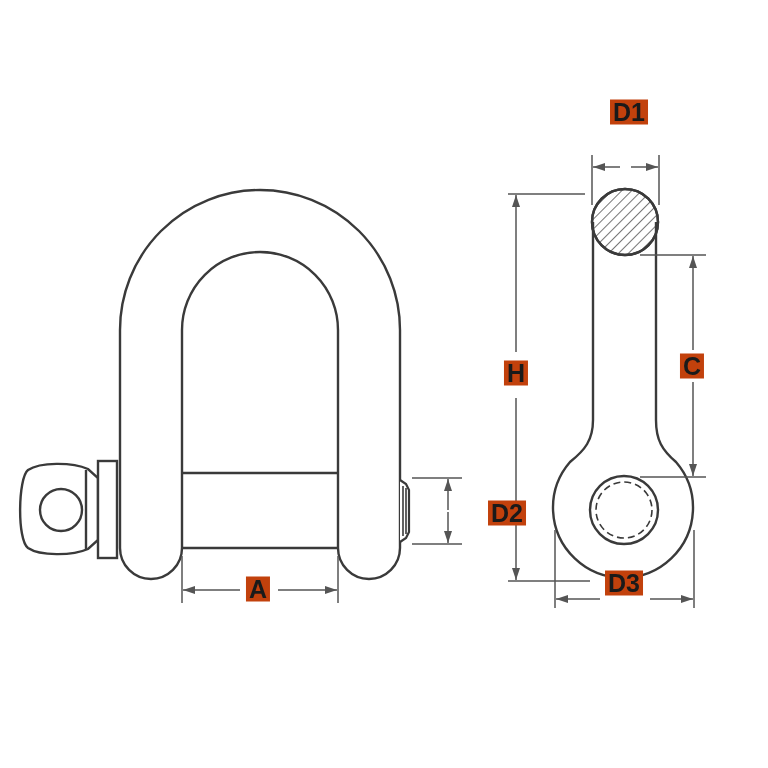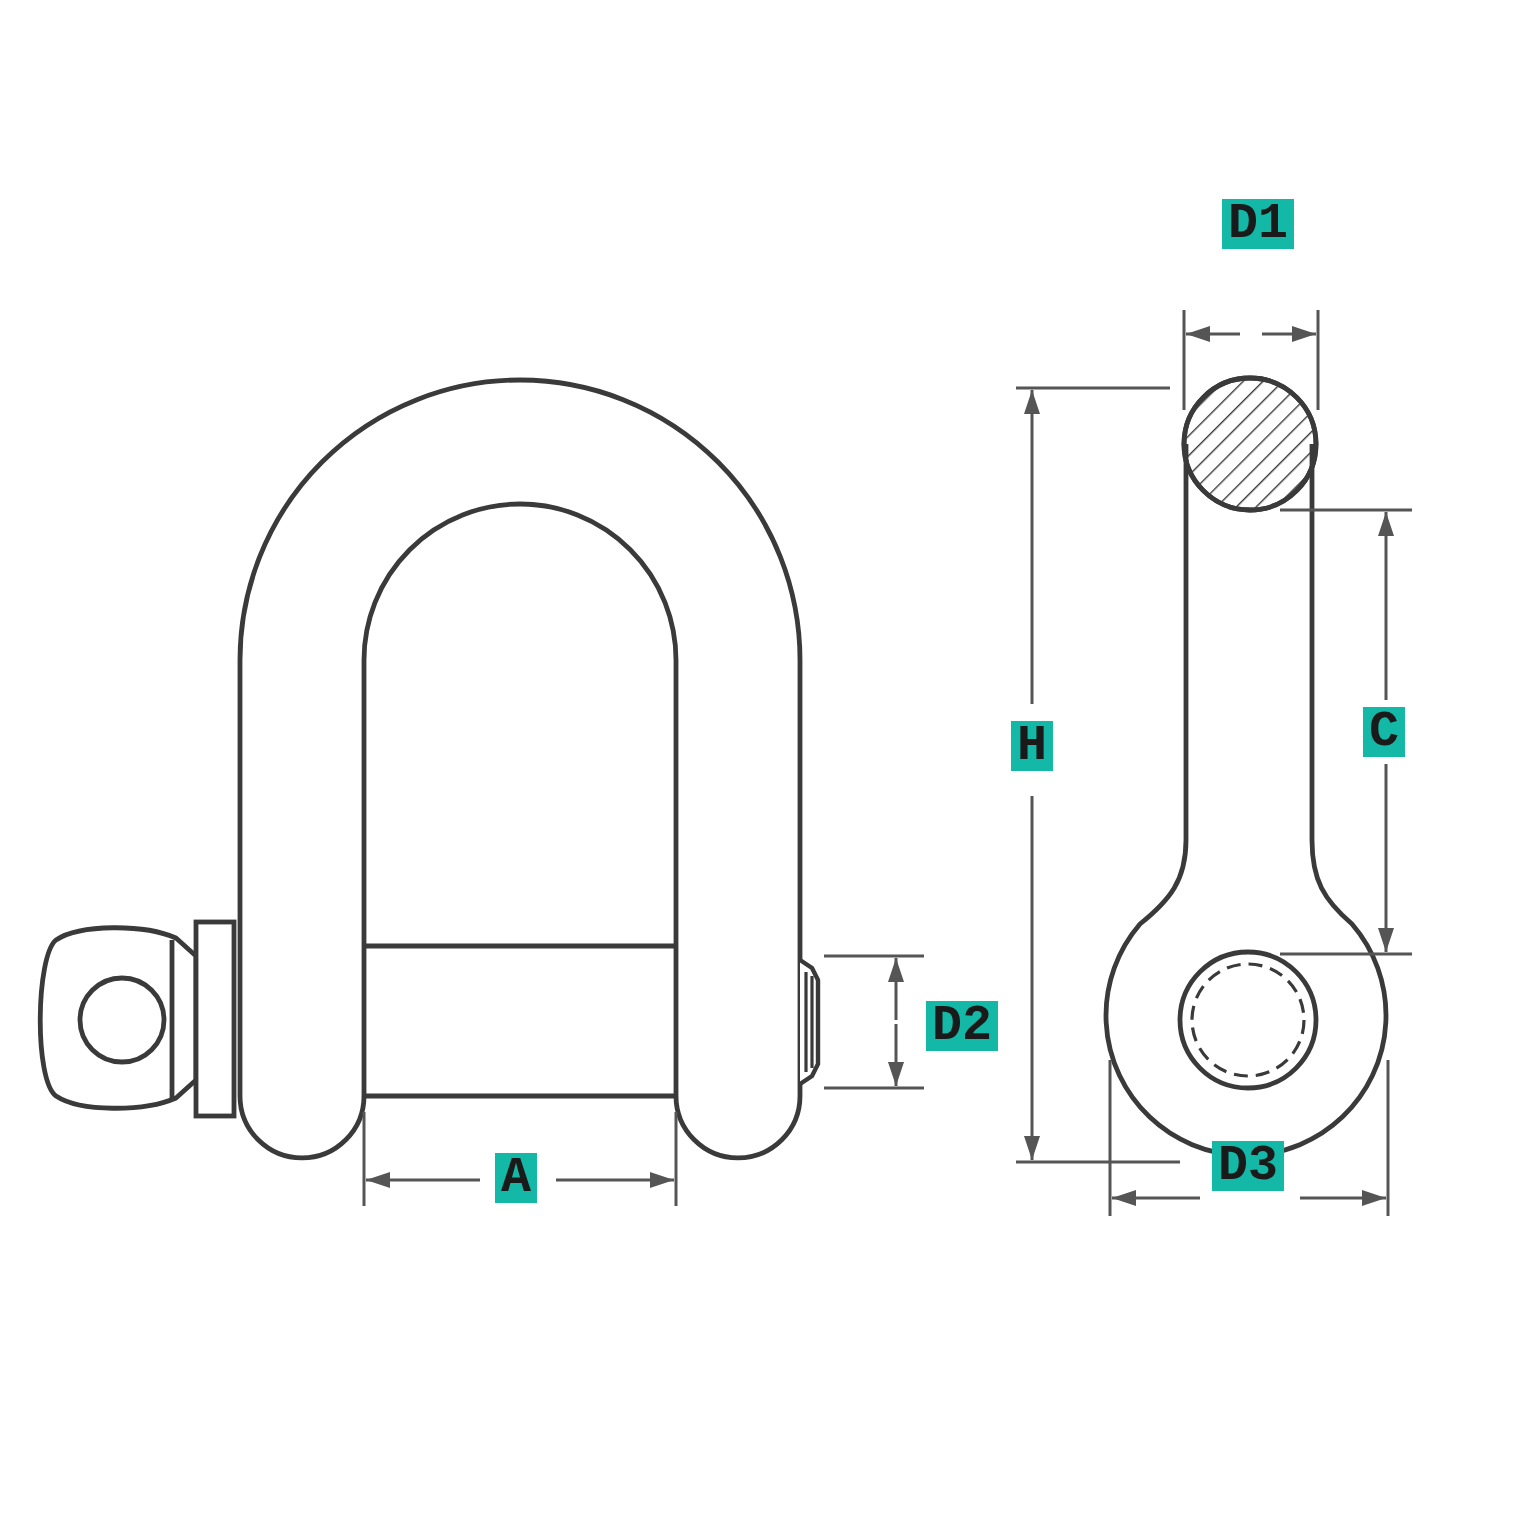--- a/index.html
+++ b/index.html
@@ -1,26 +1,26 @@
 <!DOCTYPE html>
 <html><head>
 <meta charset="utf-8">
 <style>
   html, body { margin: 0; padding: 0; background: #ffffff; }
   body { width: 768px; height: 768px; position: relative; overflow: hidden; }
   #canvas { position: absolute; left: 0; top: 0; width: 768px; height: 768px; }
   .lbl {
     position: absolute;
-    font-family: Liberation Mono, monospace;
+    font-family: Liberation Sans, sans-serif;
     font-weight: bold;
     font-size: 25px;
     color: #1a1a1a;
     line-height: 1;
     transform: translate(-50%, -50%);
-    background: #14b8a6;
+    background: #c2410c;
     padding: 0 3px;
     white-space: nowrap;
   }
 </style>
 </head>
 <body>
 
 <svg id="canvas" viewBox="0 0 768 768" xmlns="http://www.w3.org/2000/svg">
   <defs>
     <pattern id="hatch" patternUnits="userSpaceOnUse" width="7" height="7" patternTransform="rotate(45)">
@@ -98,17 +98,17 @@
     <line x1="693" y1="382" x2="693" y2="476" marker-end="url(#arr)"></line>
 
     <line x1="555" y1="530" x2="555" y2="608"></line>
     <line x1="694" y1="530" x2="694" y2="608"></line>
     <line x1="600" y1="599" x2="556" y2="599" marker-end="url(#arr)"></line>
     <line x1="650" y1="599" x2="693" y2="599" marker-end="url(#arr)"></line>
   </g>
 </svg>
 
 <div class="lbl" style="left:258px; top:589px;">A</div>
-<div class="lbl" style="left:481px; top:513px;">D2</div>
+<div class="lbl" style="left:507px; top:513px;">D2</div>
 <div class="lbl" style="left:629px; top:112px;">D1</div>
 <div class="lbl" style="left:516px; top:373px;">H</div>
 <div class="lbl" style="left:692px; top:366px;">C</div>
 <div class="lbl" style="left:624px; top:583px;">D3</div>
 
 </body></html>

